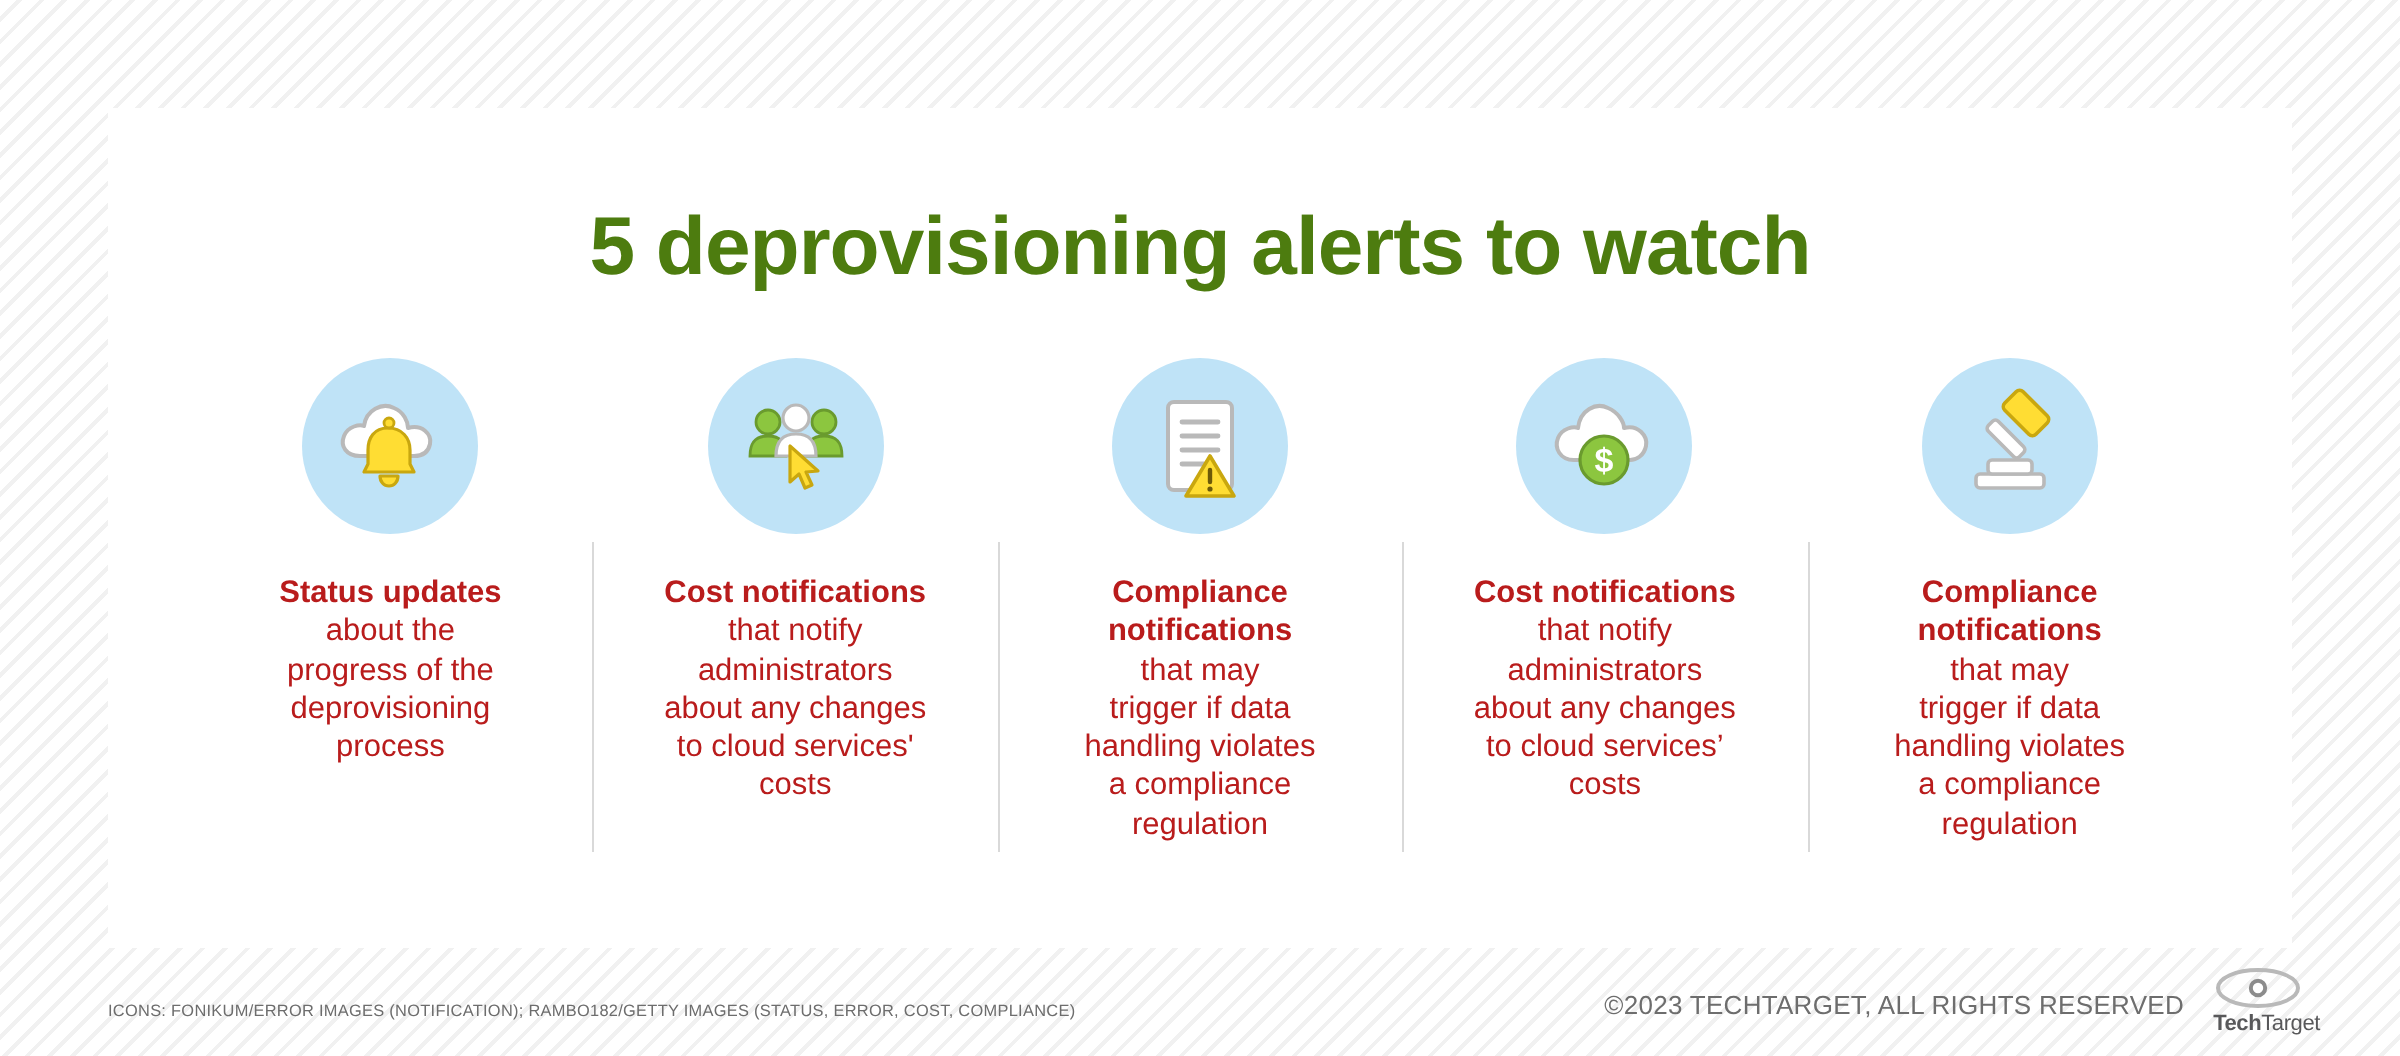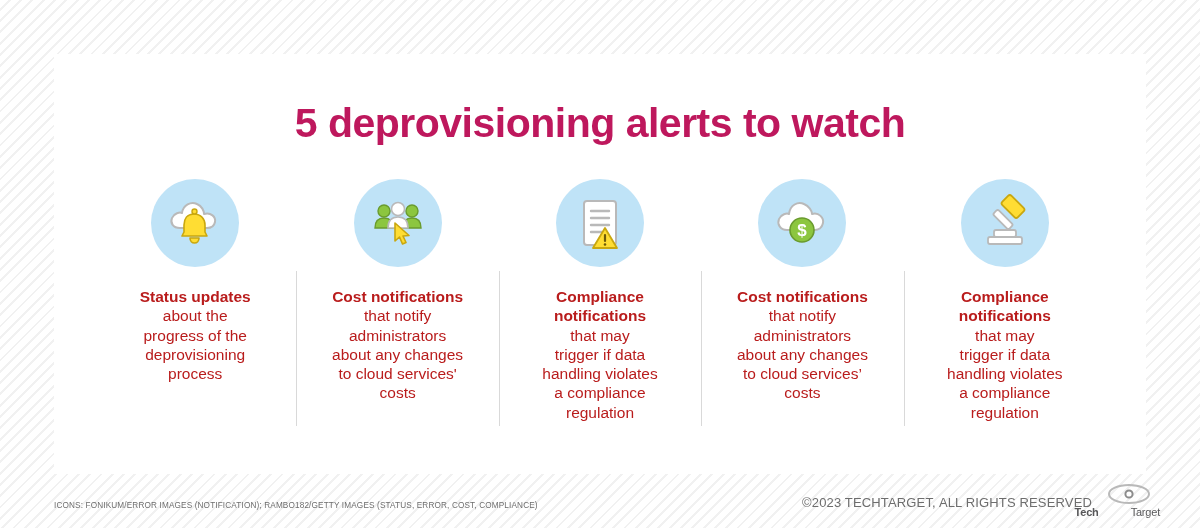--- a/index.html
+++ b/index.html
@@ -33,21 +33,21 @@
     top: 54px;
     width: 1092px;
     height: 420px;
     background: #ffffff;
     box-sizing: border-box;
   }
   .title {
     text-align: center;
     font-size: 41px;
     font-weight: bold;
-    color: #be185d;
+    color: #4d7c0f;
     letter-spacing: -0.5px;
     margin-top: 46px;
   }
   .columns {
     display: flex;
     margin-top: 32px;
     padding: 0 40px;
     box-sizing: border-box;
   }
   .col {
@@ -122,21 +122,20 @@
     position: absolute;
     right: 40px;
     bottom: 10px;
     font-size: 11px;
     color: #58585a;
     font-weight: bold;
     letter-spacing: -0.2px;
   }
   .logo-text .light {
     font-weight: normal;
-    padding-left: 32px;
   }
 </style>
 </head>
 <body>
 
 <div class="page">
   <div class="card">
 
     <div class="title">5 deprovisioning alerts to watch</div>
 

